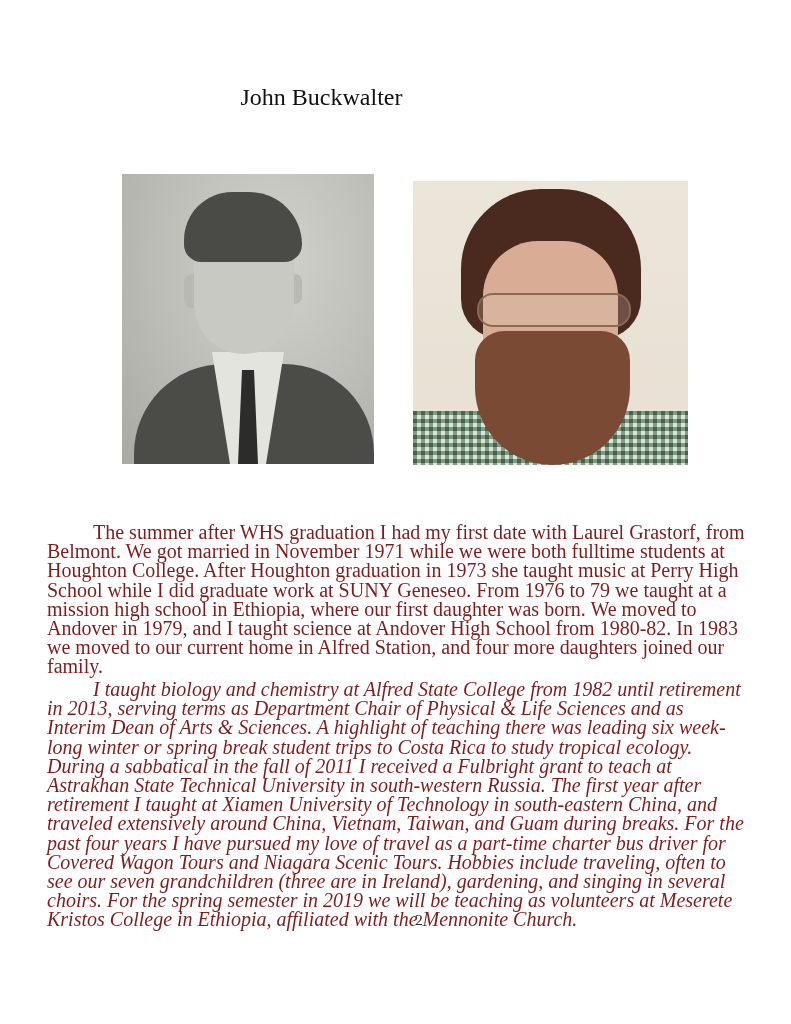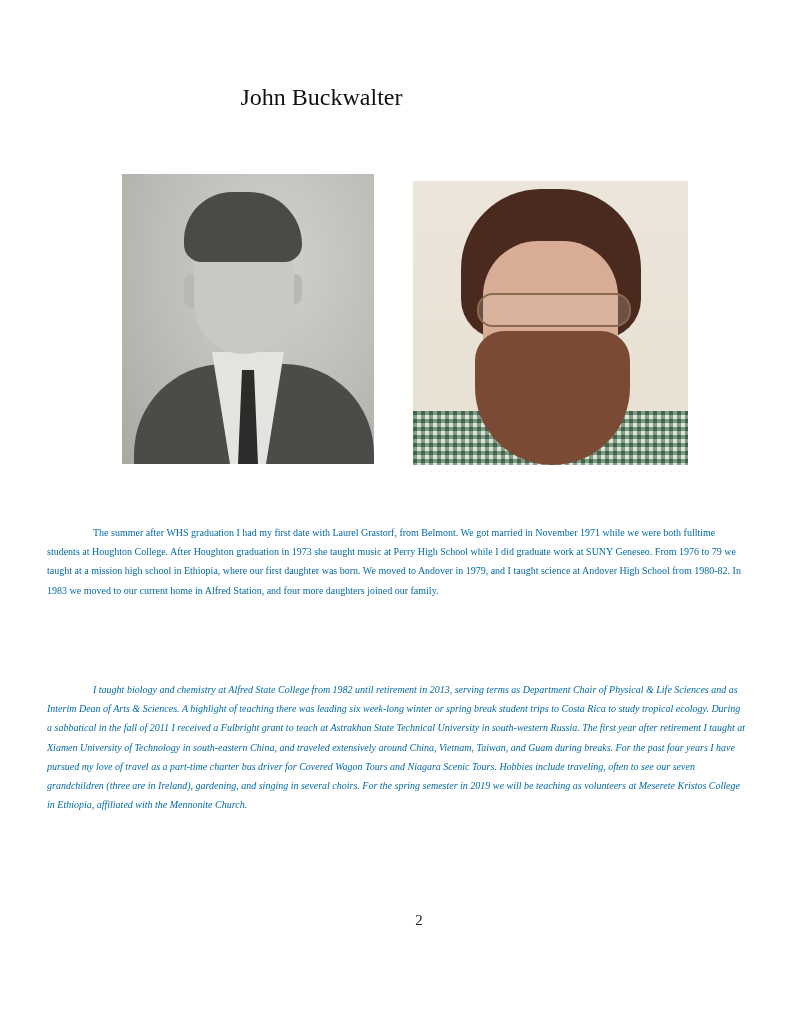--- a/index.html
+++ b/index.html
@@ -21,21 +21,21 @@
   .p1-shirt { position:absolute; left:90px; top:178px; width:72px; height:112px; background:#e4e4df; clip-path:polygon(0 0,100% 0,75% 100%,25% 100%); }
   .p1-tie { position:absolute; left:116px; top:196px; width:20px; height:94px; background:#2c2c2a; clip-path:polygon(20% 0,80% 0,100% 100%,0 100%); }
   .p2-hair { position:absolute; left:48px; top:8px; width:180px; height:150px; border-radius:80px 80px 40px 40px; background:#4a2a1f; }
   .p2-face { position:absolute; left:70px; top:60px; width:135px; height:150px; border-radius:55px; background:#d9ad95; }
   .p2-beard { position:absolute; left:62px; top:150px; width:155px; height:134px; border-radius:30px 30px 80px 80px; background:#7a4a34; }
   .p2-glasses { position:absolute; left:64px; top:112px; width:150px; height:30px; border:2px solid #8a6a50; border-radius:16px; background:rgba(220,200,185,0.25); }
   .p2-shirt { position:absolute; left:0; top:230px; width:275px; height:60px;
      background: repeating-linear-gradient(90deg,#3f6a4c 0 4px,#d6e0d4 4px 8px), #5a7f62; opacity:0.85; }
   .p2-shirt2 { position:absolute; left:0; top:230px; width:275px; height:60px;
      background: repeating-linear-gradient(0deg,rgba(40,80,55,0.5) 0 4px,rgba(230,235,225,0.3) 4px 8px); }
-  .body-text { position:absolute; left:47px; width:700px; font-size:10px; line-height:19.2px; color:#0369a1; }
+  .body-text { position:absolute; left:47px; width:700px; font-size:20px; line-height:19.2px; color:#7f1d1d; }
   .para { margin:0; text-indent:46px; }
   #para1 { top:523px; }
   #para2 { top:680px;font-style:italic; }
   .page-num { position:absolute; top:910px; left:0; width:791px; text-align:center;
               font-size:15px; line-height:20px; color:#222; margin-left:47px; width:744px; }
 </style>
 </head>
 <body>
 
 <div>

